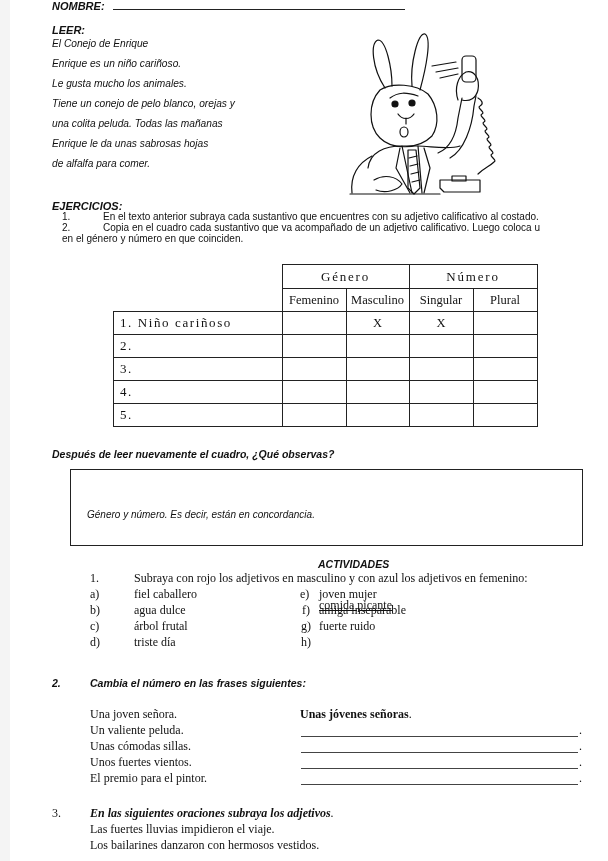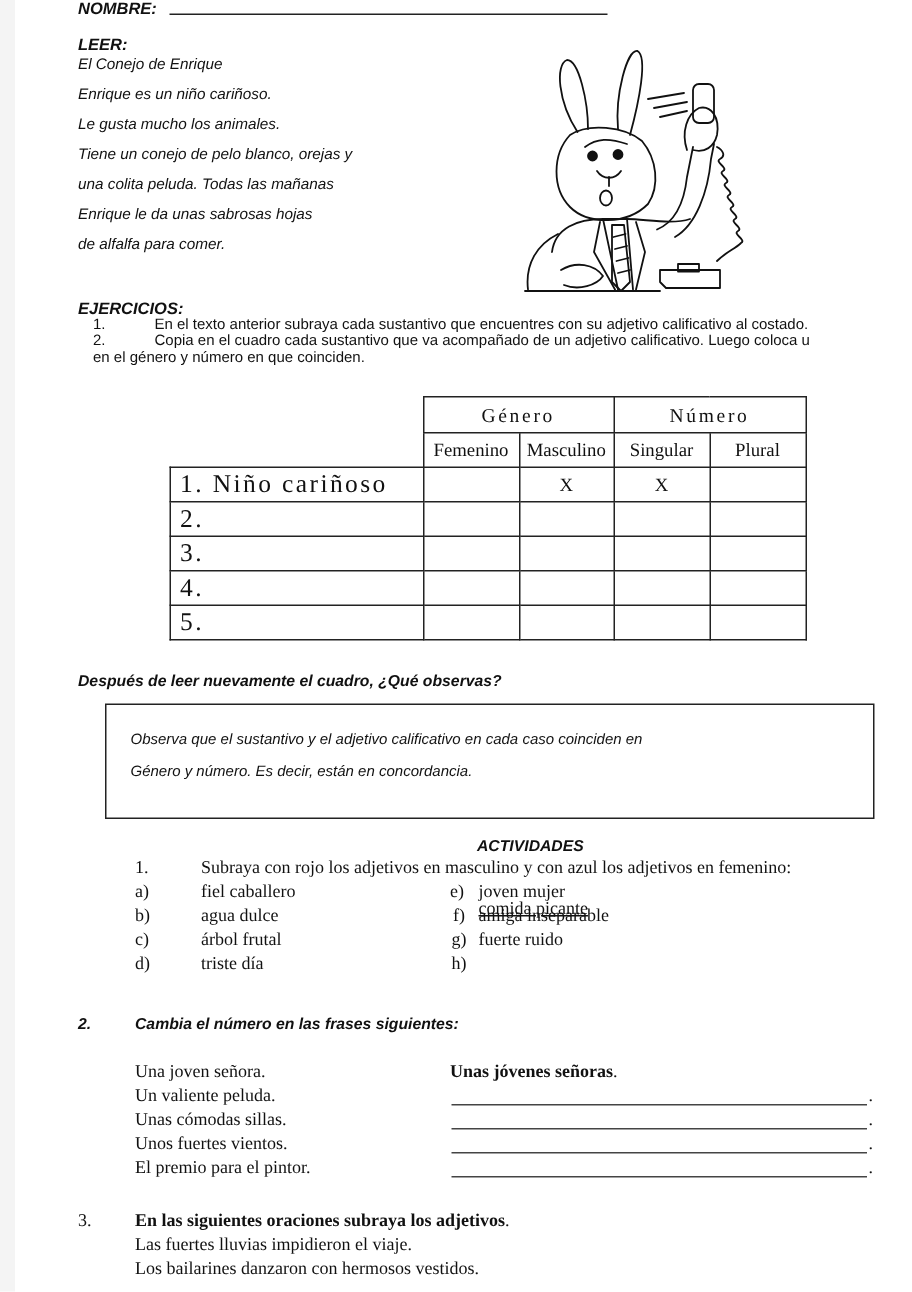--- a/index.html
+++ b/index.html
@@ -17,21 +17,21 @@
   #leer-title { left:52px; top:24px; font-size:11px; }
   .story { left:52px; font-size:10.2px; }
 
   #ej-title { left:52px; top:200px; font-size:11px; }
   .ej { font-size:10px; left:62px; }
   .ej .num { display:inline-block; width:41px; }
 
   table.grid { position:absolute; left:113px; top:264px; border-collapse:collapse; font-family:"Liberation Serif", serif; }
   table.grid td { border:1.5px solid #222; height:22px; padding:0; font-weight:normal; text-align:center; font-size:12.5px; }
   table.grid td.blank { border:none; }
-  table.grid td.rowlabel { text-align:left; padding-left:6px; letter-spacing:1.6px; font-size:17px; }
+  table.grid td.rowlabel { text-align:left; padding-left:6px; letter-spacing:1.6px; font-size:13px; }
   table.grid td.grp { letter-spacing:1.8px; font-size:13px; }
 
   #despues { left:52px; top:448px; font-size:10.5px;text-align:right; }
   #box { position:absolute; left:70px; top:469px; width:511px; height:75px; border:1px solid #222; }
   .boxtxt { position:absolute; left:16px; font-size:10px; white-space:nowrap; }
 
   #act-title { left:318px; top:558px; font-size:10.5px; }
   .act { font-size:12px; }
   .frase { font-size:12px; left:90px; }
   .resp-line { position:absolute; left:301px; width:277px; height:0; border-bottom:1px solid #444; }
@@ -158,21 +158,20 @@
     <td></td>
     <td></td>
     <td></td>
     <td></td>
   </tr>
 </tbody>
   </table>
 
 <div id="despues" class="abs sans it b">Después de leer nuevamente el cuadro, ¿Qué observas?</div>
 <div id="box">
-  <div class="boxtxt sans it" style="top:18px;">Observa que el sustantivo y el adjetivo calificativo en cada caso coinciden en</div>
   <div class="boxtxt sans it" style="top:39px;">Género y número. Es decir, están en concordancia.</div>
 </div>
 
 <div id="act-title" class="abs sans it b">ACTIVIDADES</div>
 
 <div class="abs serif act" style="left:90px; top:571px;">1.</div>
 <div class="abs serif act" style="left:134px; top:571px;">Subraya con rojo los adjetivos en masculino y con azul los adjetivos en femenino:</div>
 
 <div class="abs serif act" style="left:90px; top:587px;">a)</div>
 <div class="abs serif act" style="left:134px; top:587px;">fiel caballero</div>
@@ -206,15 +205,15 @@
 <div class="resp-line" style="top:736px;"></div>
 <div class="dot serif" style="top:723px;">.</div>
 <div class="resp-line" style="top:752px;"></div>
 <div class="dot serif" style="top:739px;">.</div>
 <div class="resp-line" style="top:768px;"></div>
 <div class="dot serif" style="top:755px;">.</div>
 <div class="resp-line" style="top:784px;"></div>
 <div class="dot serif" style="top:771px;">.</div>
 
 <div class="abs serif s3" style="left:52px; top:806px;">3.</div>
-<div class="abs serif s3" style="left:90px; top:806px;"><b>En las siguientes oraciones subraya los adjetivos</b><span>.</span></div>
+<div class="abs serif s3" style="left:90px; top:806px;font-style:italic;"><b>En las siguientes oraciones subraya los adjetivos</b><span>.</span></div>
 <div class="abs serif s3" style="left:90px; top:822px;">Las fuertes lluvias impidieron el viaje.</div>
 <div class="abs serif s3" style="left:90px; top:838px;">Los bailarines danzaron con hermosos vestidos.</div>
 
 </body></html>

